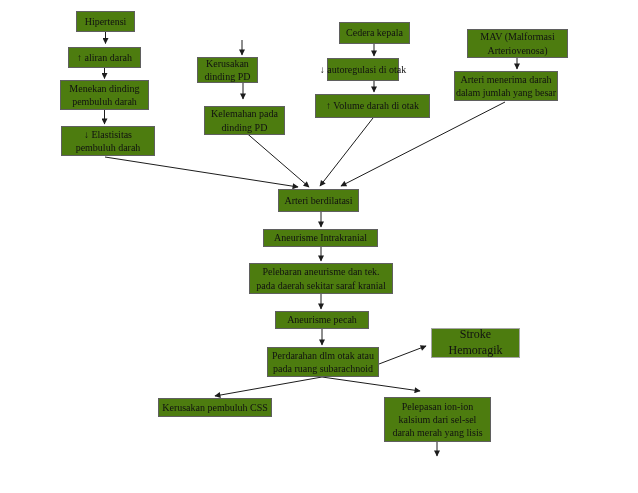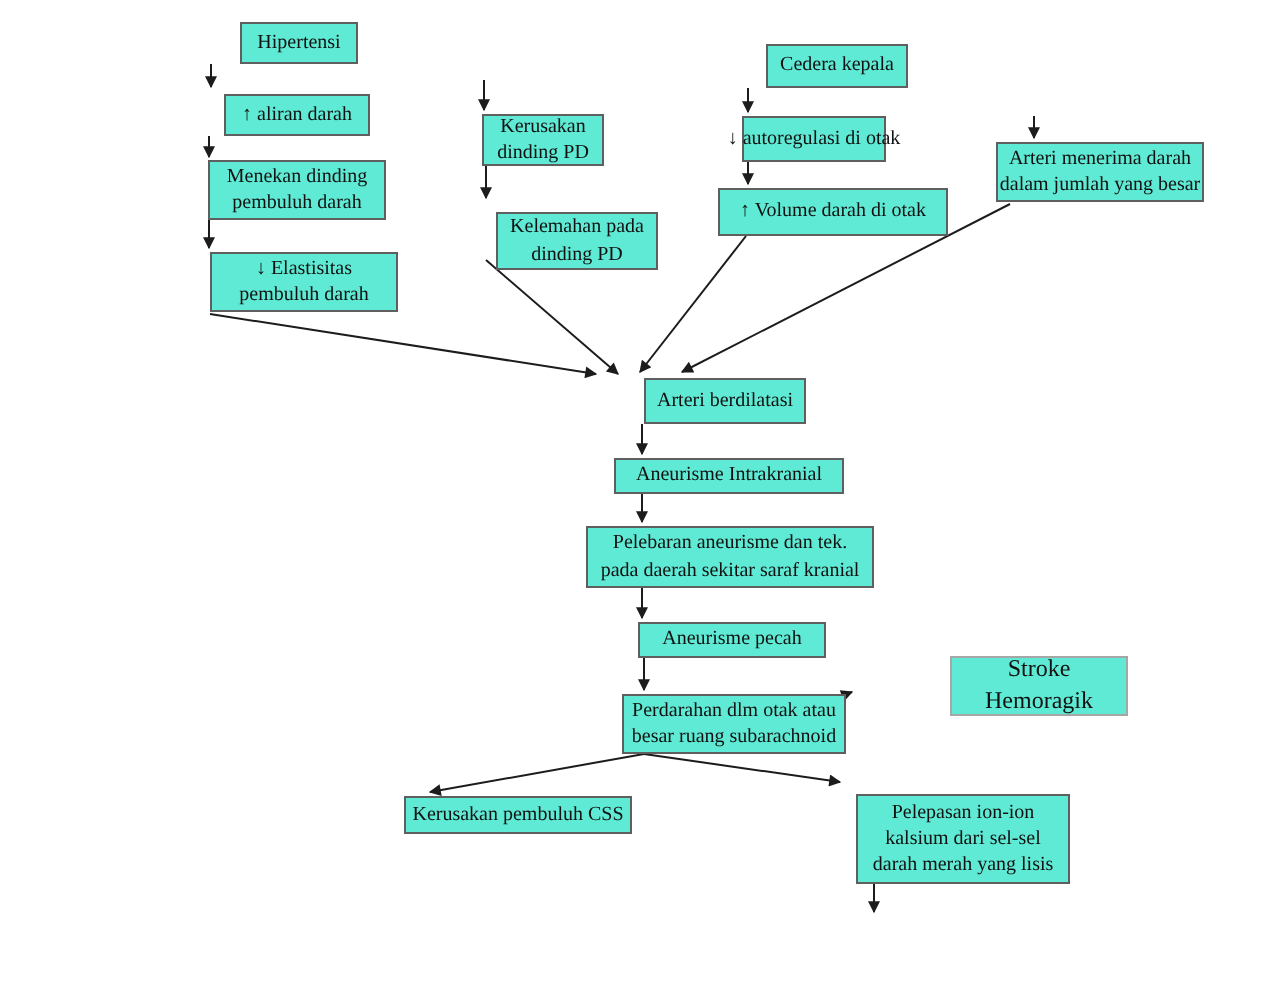--- a/index.html
+++ b/index.html
@@ -8,30 +8,29 @@
     width:638px;height:493px;
     background:#ffffff;
     font-family:"Liberation Serif","DejaVu Serif",serif;
     overflow:hidden;
   }
   #arrows{position:absolute;left:0;top:0;width:638px;height:493px;}
   .node{
     position:absolute;
     box-sizing:border-box;
     border:1px solid #5f5f5f;
-    background:#5eead4;
+    background:#4d7c0f;
     color:#111111;
     font-size:10px;
     line-height:1.32;
     display:flex;
     align-items:center;
     justify-content:center;
     text-align:center;
     white-space:pre;
-    margin-left:44px;
   }
   .node.bold{
     font-weight:normal;
     font-size:12px;
     border-color:#a6a6a6;
   }
 </style>
 </head>
 <body>
 
@@ -86,35 +85,37 @@
 
   <div class="node" style="left:204px;top:106px;width:81px;height:29px">Kelemahan pada
 dinding PD</div>
 
   <div class="node" style="left:339px;top:22px;width:71px;height:22px">Cedera kepala</div>
 
   <div class="node" style="left:327px;top:58px;width:72px;height:23px">↓ autoregulasi di otak</div>
 
   <div class="node" style="left:315px;top:94px;width:115px;height:24px">↑ Volume darah di otak</div>
 
+  <div class="node" style="left:467px;top:29px;width:101px;height:29px">MAV (Malformasi
+Arteriovenosa)</div>
 
   <div class="node" style="left:454px;top:71px;width:104px;height:30px">Arteri menerima darah
 dalam jumlah yang besar</div>
 
   <div class="node" style="left:278px;top:189px;width:81px;height:23px">Arteri berdilatasi</div>
 
   <div class="node" style="left:263px;top:229px;width:115px;height:18px">Aneurisme Intrakranial</div>
 
   <div class="node" style="left:249px;top:263px;width:144px;height:31px">Pelebaran aneurisme dan tek.
 pada daerah sekitar saraf kranial</div>
 
   <div class="node" style="left:275px;top:311px;width:94px;height:18px">Aneurisme pecah</div>
 
   <div class="node" style="left:267px;top:347px;width:112px;height:30px">Perdarahan dlm otak atau
-besar ruang subarachnoid</div>
+pada ruang subarachnoid</div>
 
   <div class="node bold" style="left:431px;top:328px;width:89px;height:30px">Stroke
 Hemoragik</div>
 
   <div class="node" style="left:158px;top:398px;width:114px;height:19px">Kerusakan pembuluh CSS</div>
 
   <div class="node" style="left:384px;top:397px;width:107px;height:45px">Pelepasan ion-ion
 kalsium dari sel-sel
 darah merah yang lisis</div>
 

